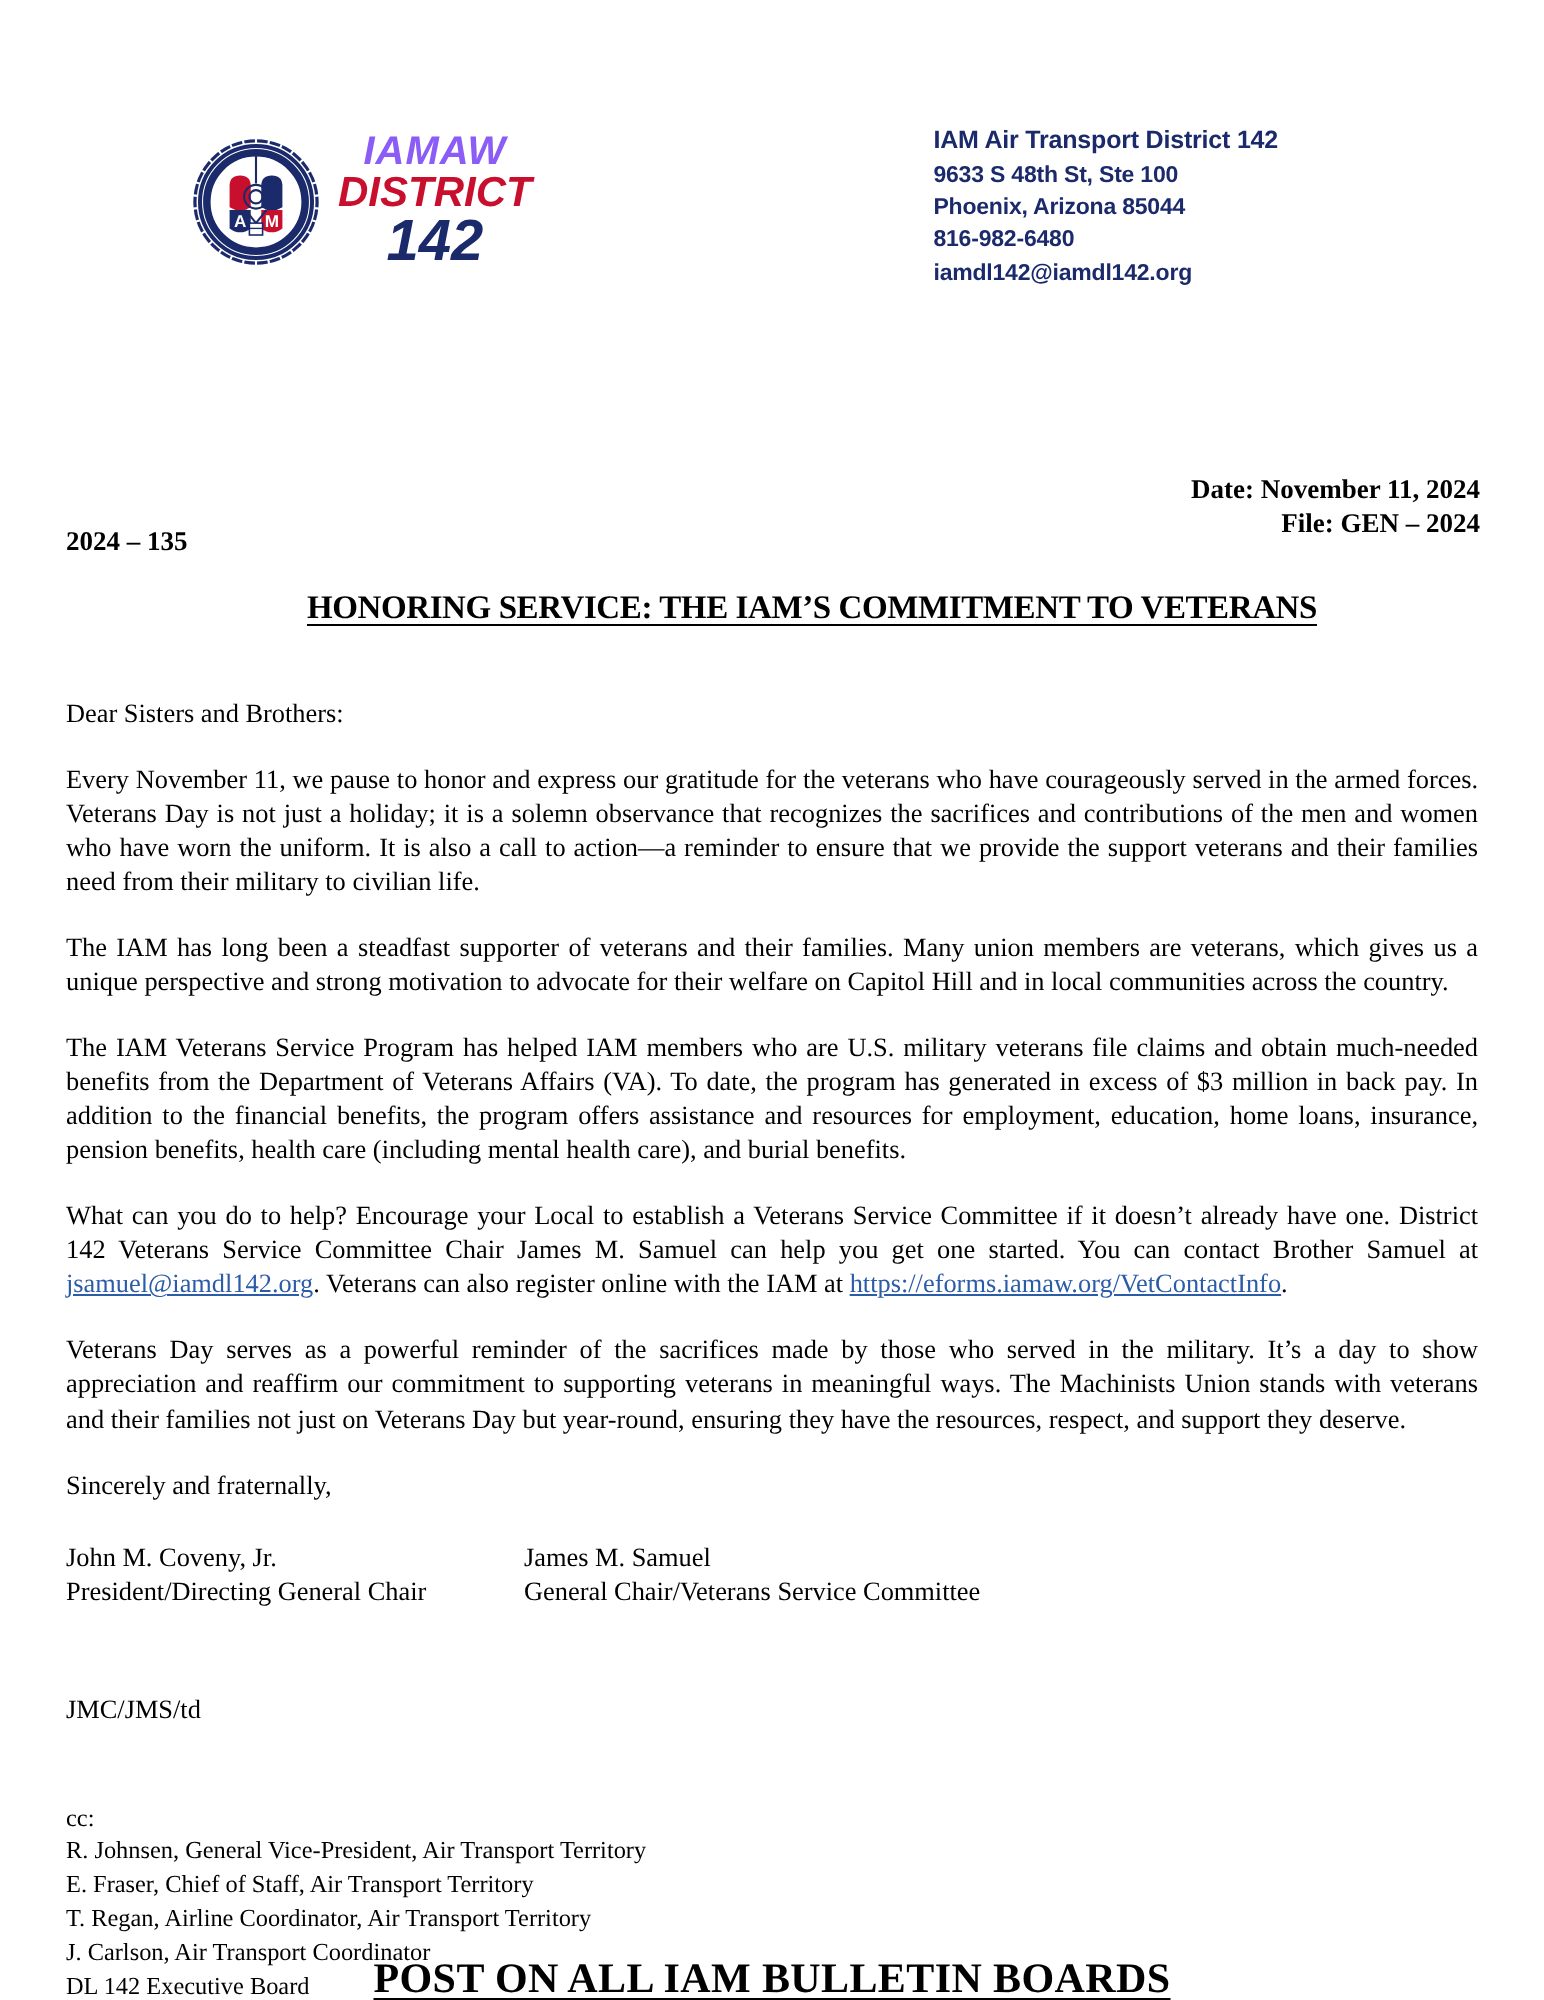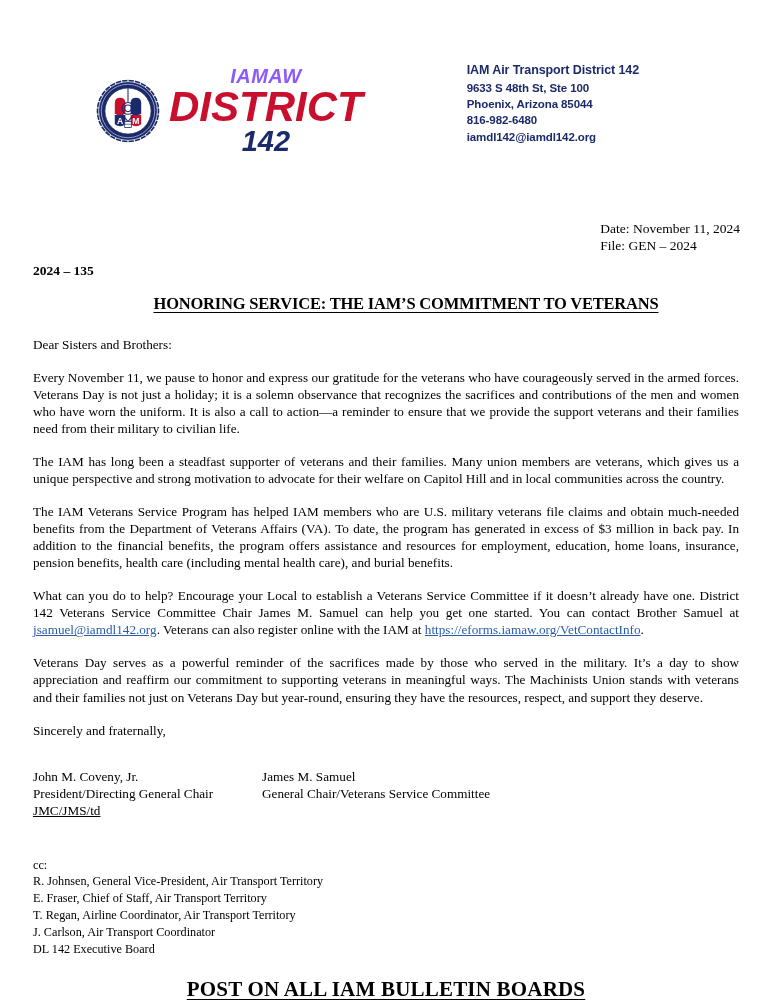--- a/index.html
+++ b/index.html
@@ -54,21 +54,21 @@
   }
   .logo-iamaw {
     font-size: 20px;
     letter-spacing: 0.5px;
     color: #8b5cf6;
     text-align: center;
     display: block;
     margin-bottom: 1px;
   }
   .logo-district {
-    font-size: 42px;
+    font-size: 21px;
     letter-spacing: 0px;
     color: #c8102e;
     display: block;
     line-height: 0.95;
   }
   .logo-142 {
     font-size: 29px;
     color: #1b2a6b;
     display: block;
     text-align: center;
@@ -91,23 +91,24 @@
   .address-line {
     font-size: 11.5px;
     font-weight: bold;
     letter-spacing: -0.1px;
   }
 
   
   .datefile {
     position: absolute;
     right: 32px;
-    top: 162px;
+    top: 178px;
+    text-align: right;
     font-size: 13.5px;
-    font-weight: normal;
+    font-weight: bold;
     line-height: 1.28;
   }
 
   .refnum {
     position: absolute;
     left: 33px;
     top: 205px;
     font-size: 13.5px;
     font-weight: bold;
   }
@@ -131,53 +132,53 @@
   .body-area {
     position: absolute;
     left: 33px;
     top: 278px;
     width: 706px;
     font-size: 13.2px;
     line-height: 1.29;
   }
 
   .salutation {
-    margin: 0 0 16px 0;
+    margin: 12px 0 16px 0;
   }
 
   p.para {
     margin: 0 0 16px 0;
     text-align: justify;
   }
 
   a.doclink {
     color: #2b5ca8;
     text-decoration: underline;
   }
 
   .closing {
     margin: 4px 0 0 0;
   }
 
   .sig-table {
-    margin-top: 29px;
+    margin-top: 19px;
     width: 100%;
     border-collapse: collapse;
   }
   .sig-table td {
     vertical-align: top;
     padding: 0;
     font-size: 13.2px;
     line-height: 1.29;
   }
   .sig-col-1 { width: 229px; }
 
   .initials {
+    margin-top: 42px;
     font-size: 13.2px;
-    text-decoration: underline;
   }
 
   .cc-block {
     margin-top: 38px;
     font-size: 12.2px;
     line-height: 1.38;
     display: flex;
     flex-direction: column;
   }
   .cc-label {

